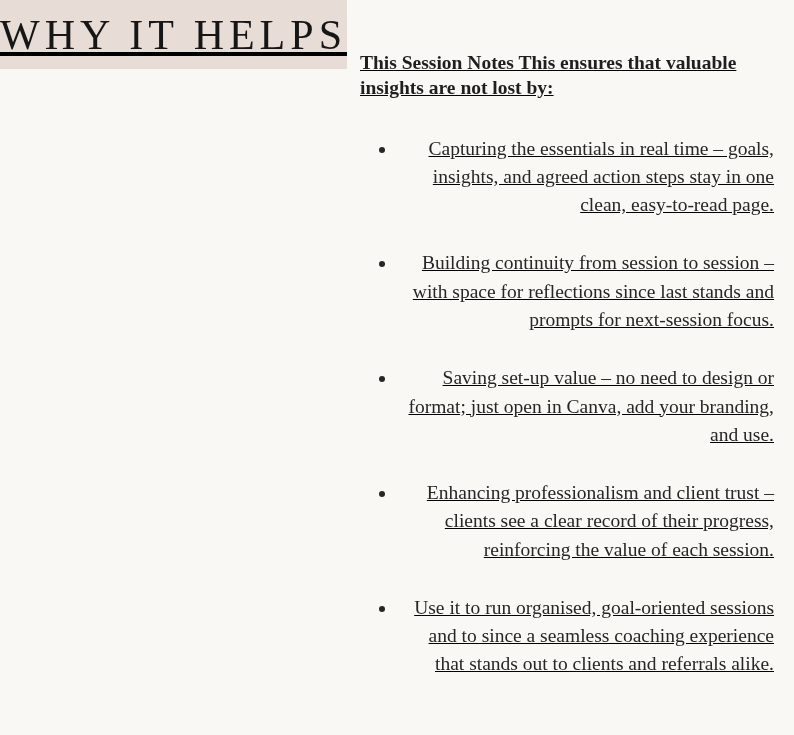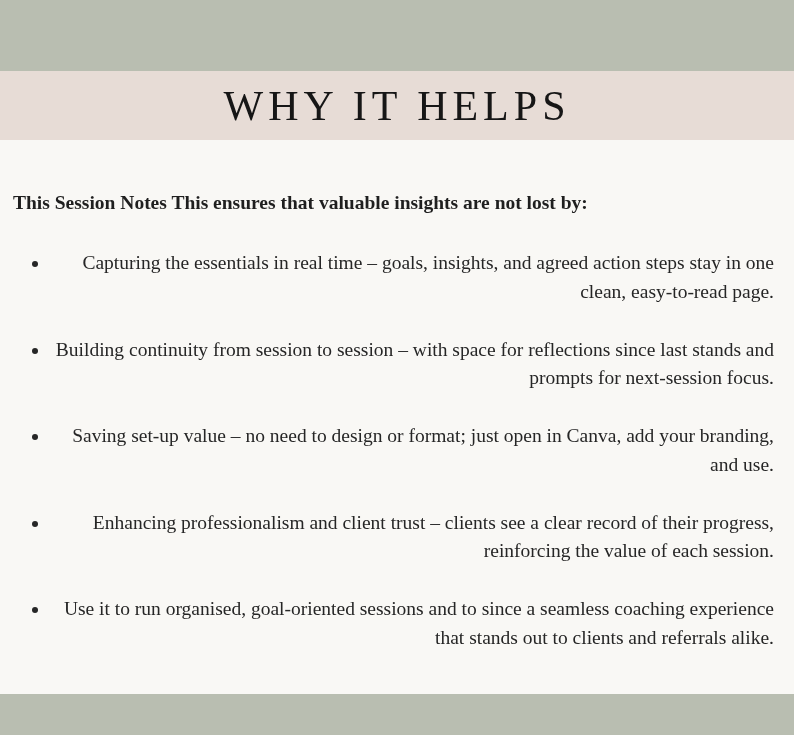--- a/index.html
+++ b/index.html
@@ -11,21 +11,22 @@
     height: 735px;
     font-family: "Liberation Serif", serif;
     background: #f9f8f5;
     overflow: hidden;
   }
   .page {
     position: relative;
     width: 794px;
     height: 735px;
     display: flex;
-    flex-direction: column;
+    flex-direction: row;
+    text-decoration: underline;
   }
   .top-band {
     height: 71px;
     background: #b9beb1;
     flex: 0 0 auto;
   }
   .title-band {
     height: 69px;
     background: #e7dcd6;
     flex: 0 0 auto;

